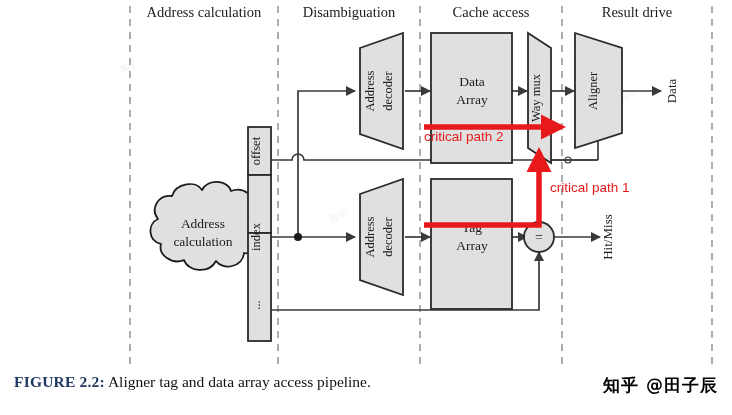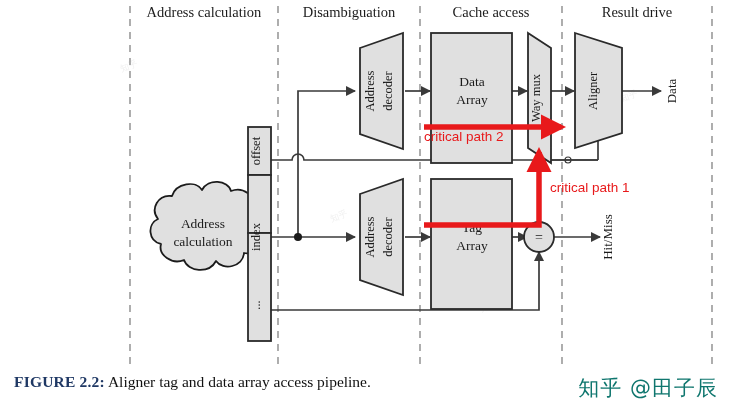--- a/index.html
+++ b/index.html
@@ -81,24 +81,25 @@
     font-weight: bold;
     color: #1f3864;
     letter-spacing: 0.2px;
     text-align: right;
   }
   .watermark {
     position: absolute;
     right: 14px;
     top: 374px;
     font-family: "DejaVu Sans", sans-serif;
-    font-size: 21px;
-    color: #0f766e;
+    font-size: 17px;
+    color: #000000;
     letter-spacing: 1px;
     white-space: nowrap;
+    font-weight: bold;
   }
   .wm-ghost {
     position: absolute;
     font-family: "DejaVu Sans", sans-serif;
     font-size: 9px;
     color: #f0f0f0;
     transform: rotate(-20deg);
     white-space: nowrap;
     pointer-events: none;
   }

